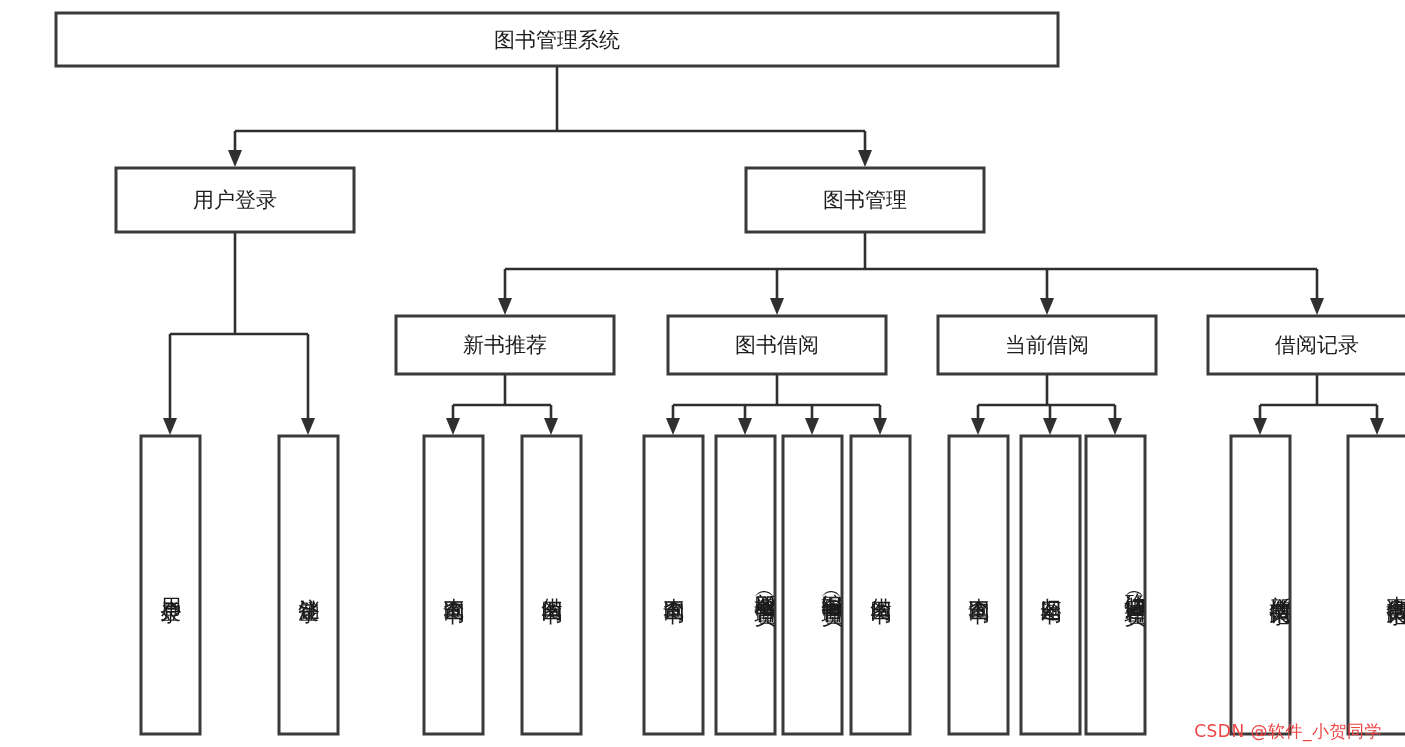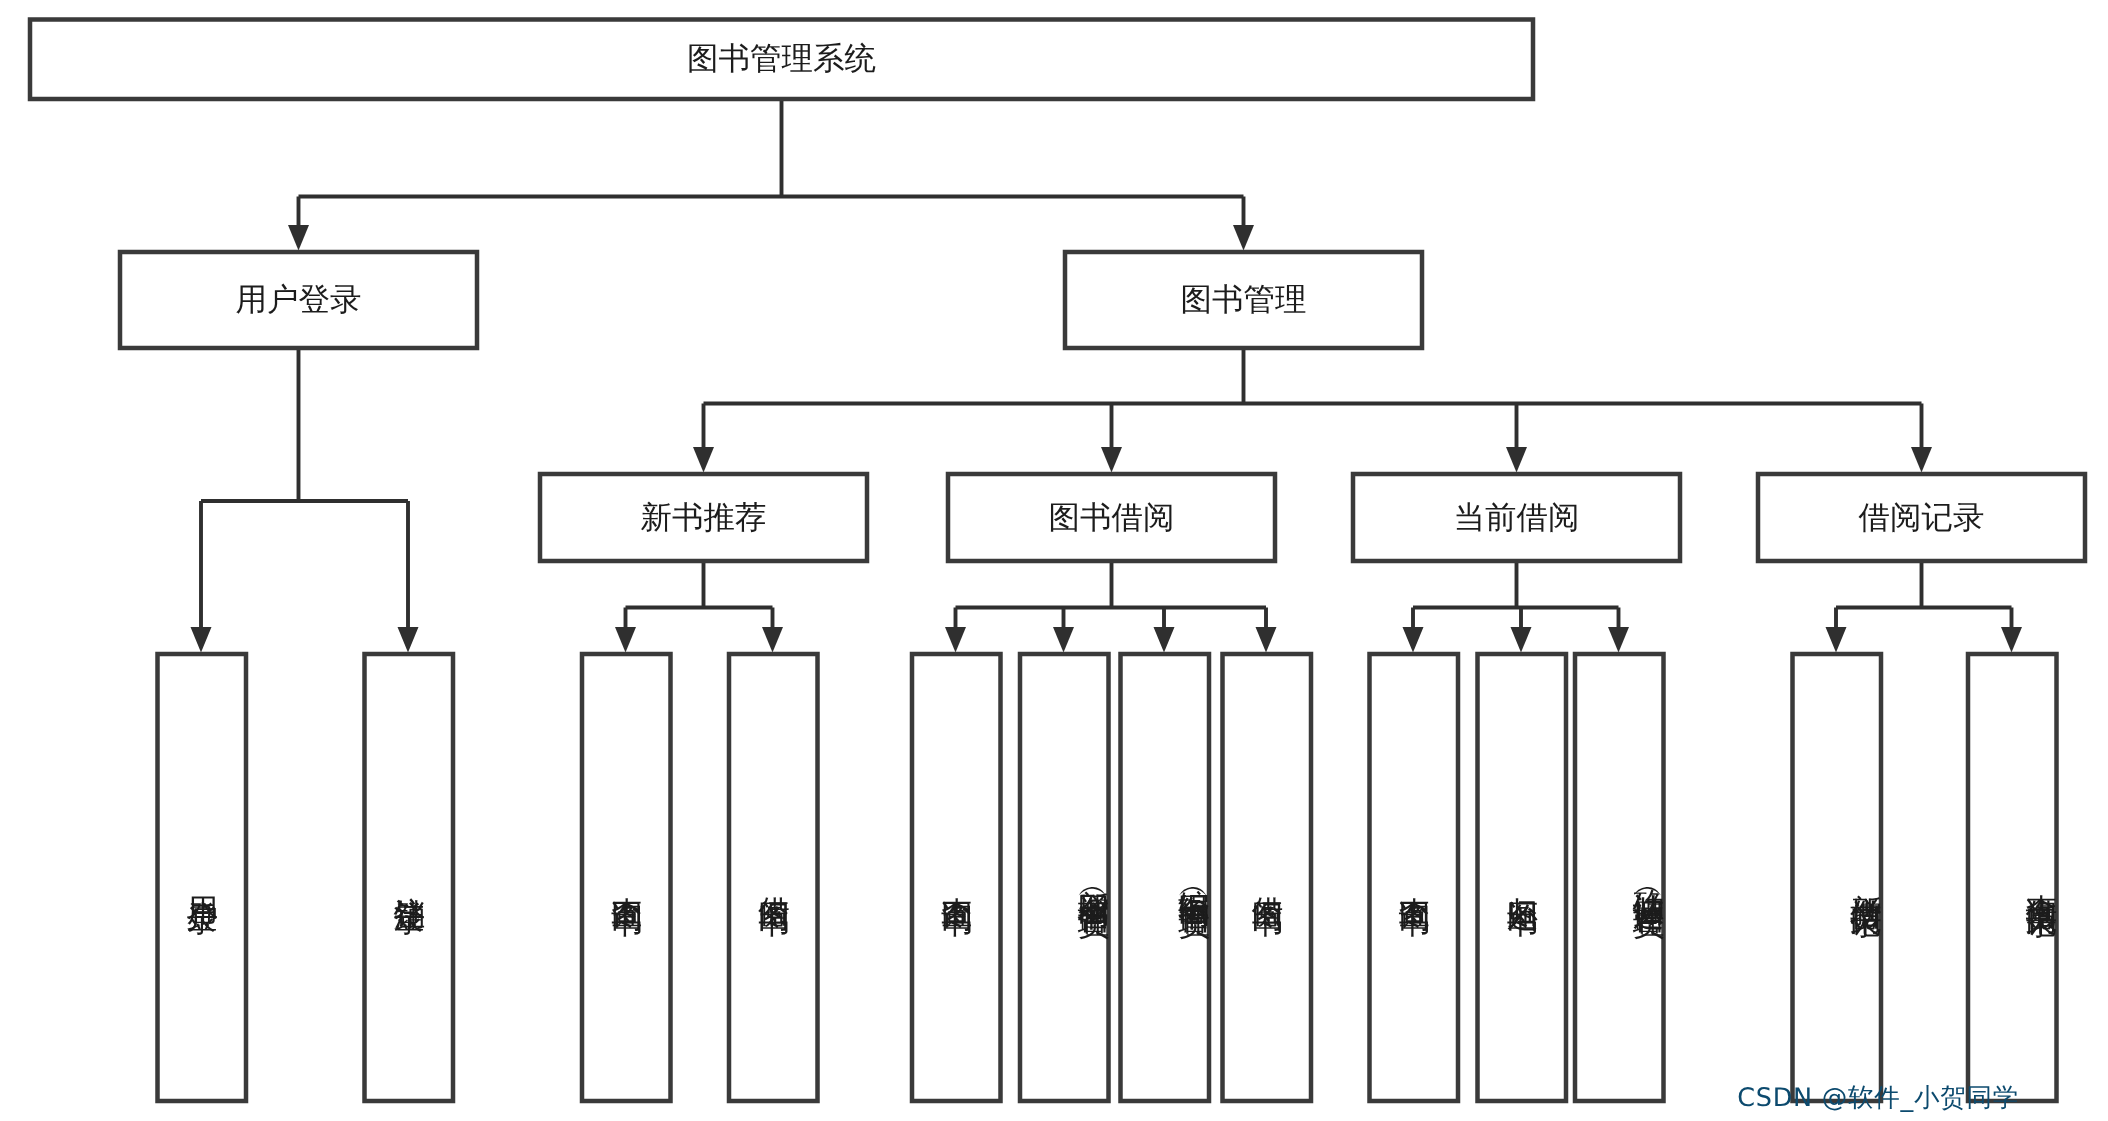--- a/index.html
+++ b/index.html
@@ -11,20 +11,21 @@
     width: 1405px;
     height: 747px;
     font-family: "DejaVu Sans", "Liberation Sans", sans-serif;
     overflow: hidden;
     position: relative;
   }
   #diagram-root {
     position: relative;
     width: 1354px;
     height: 747px;
+    margin-left: 36px;
   }
   svg.flow {
     position: absolute;
     left: 0;
     top: 0;
     width: 1405px;
     height: 747px;
     display: block;
   }
   .node-rect {
@@ -67,21 +68,21 @@
   }
   .node-label-v.centered {
     align-items: center;
   }
   .watermark {
     position: absolute;
     right: 8px;
     bottom: 4px;
     font-family: "DejaVu Sans", "Liberation Sans", sans-serif;
     font-size: 17px;
-    color: #0c4a6e;
+    color: #ef4444;
     letter-spacing: 0.5px;
     white-space: nowrap;
   }
 </style>
 </head>
 <body>
 
 <div id="diagram-root">
 
   <svg class="flow" viewBox="0 0 1405 747">

